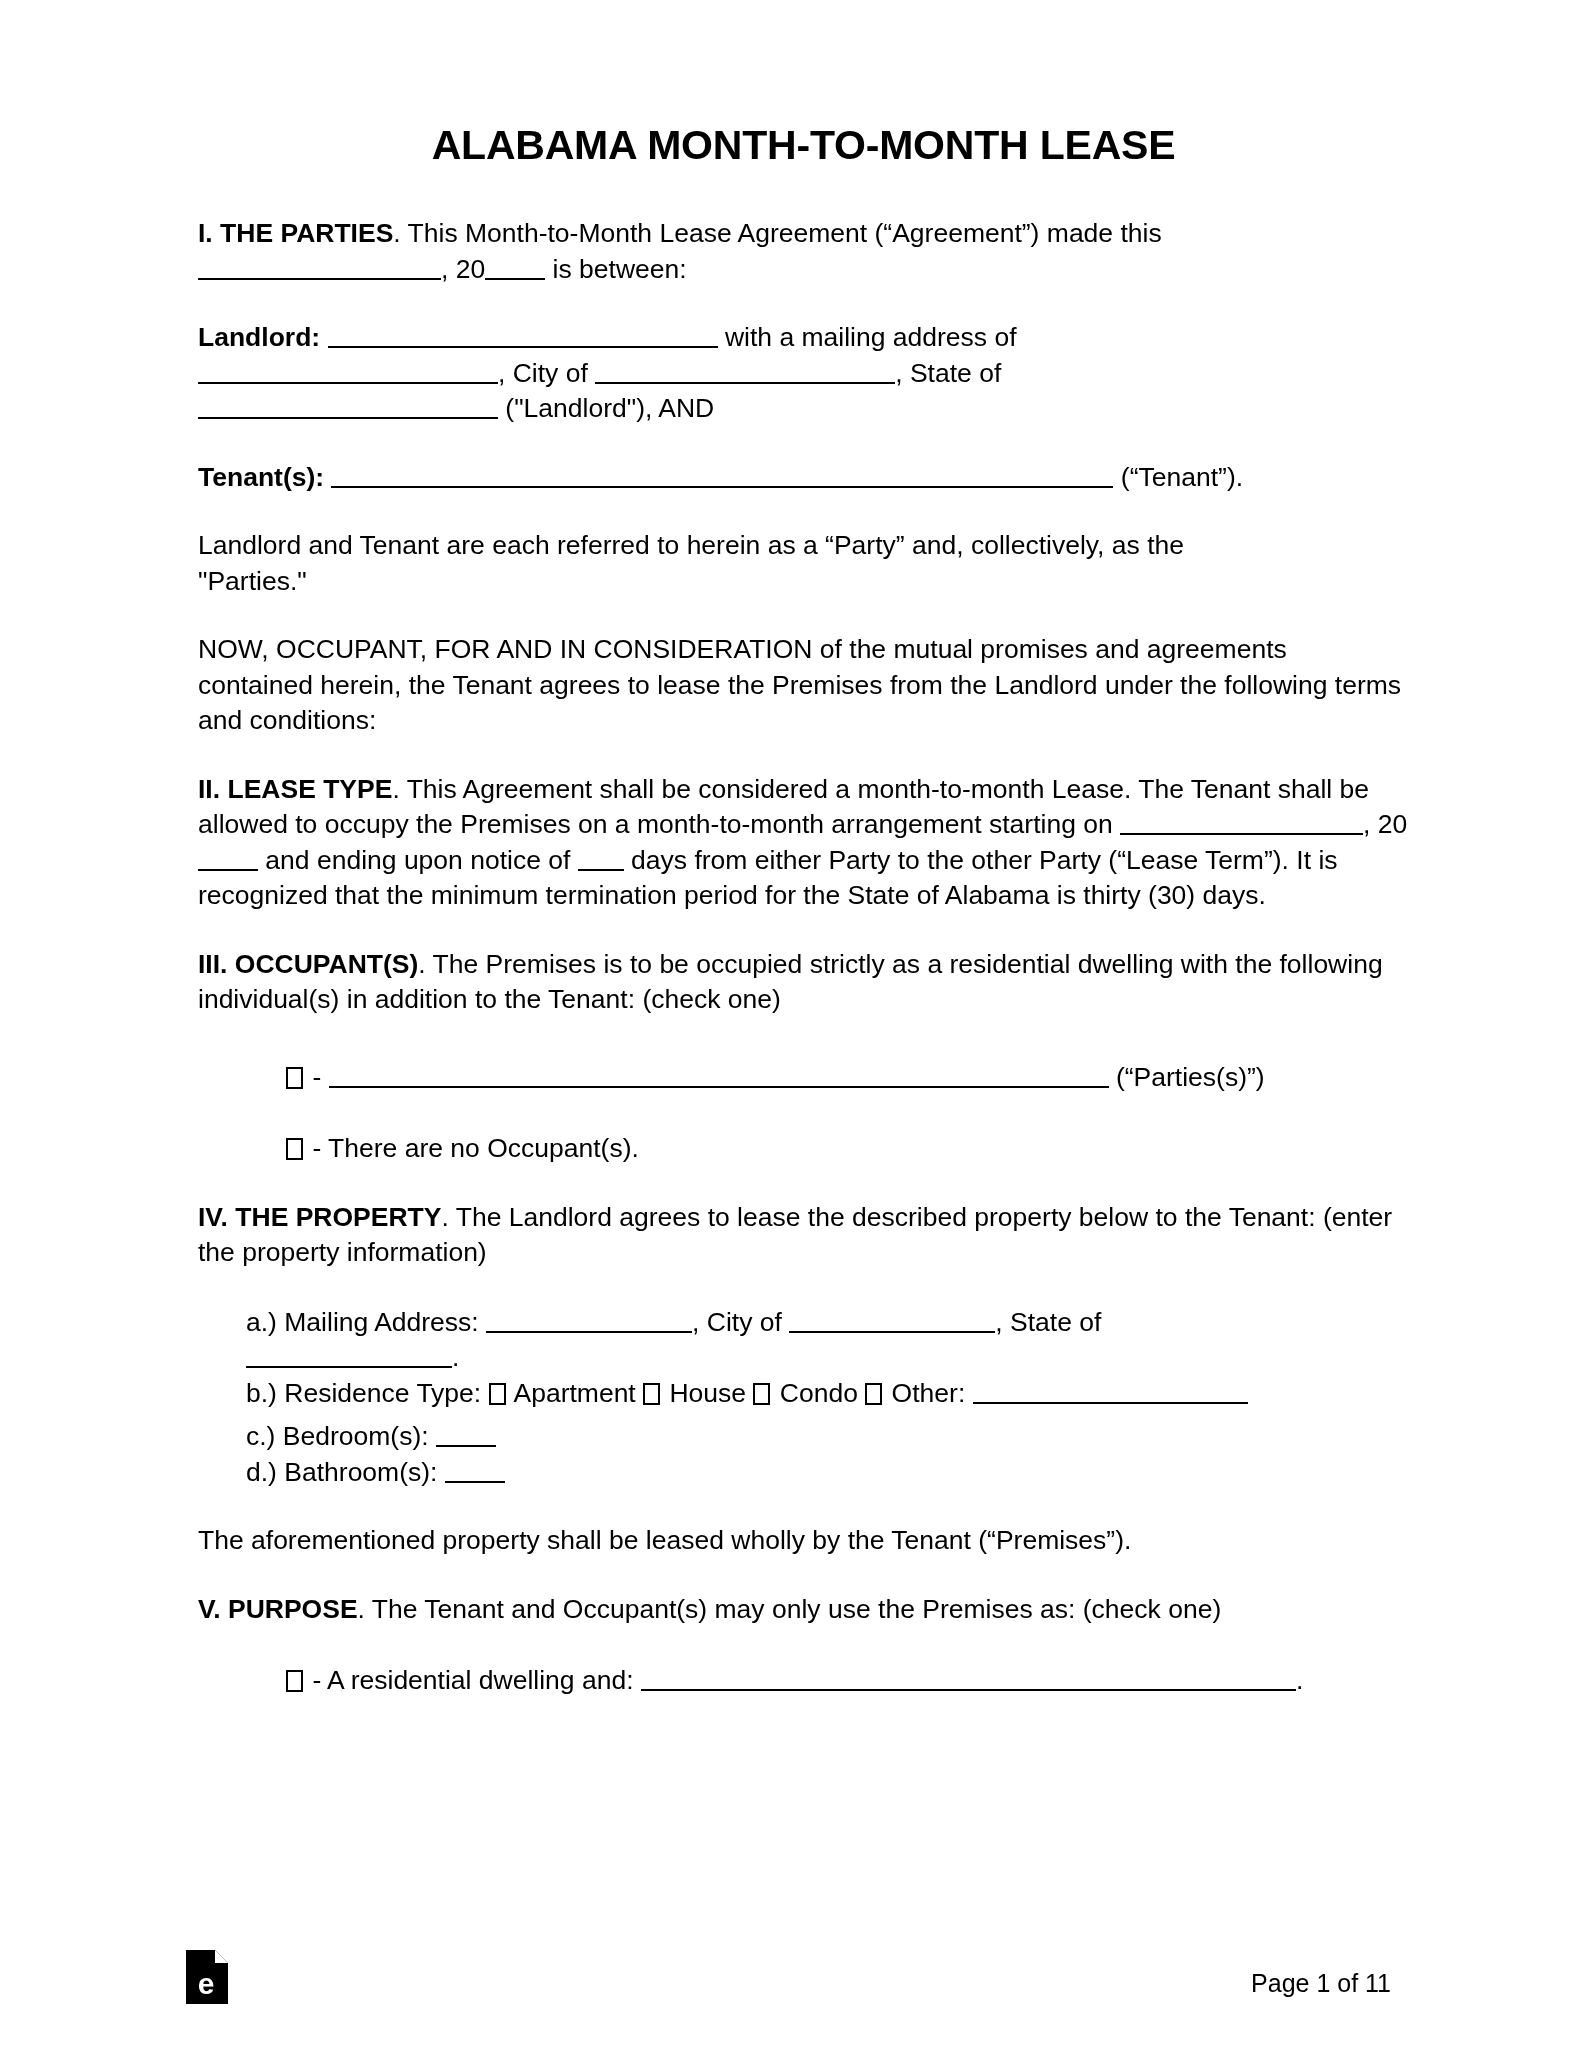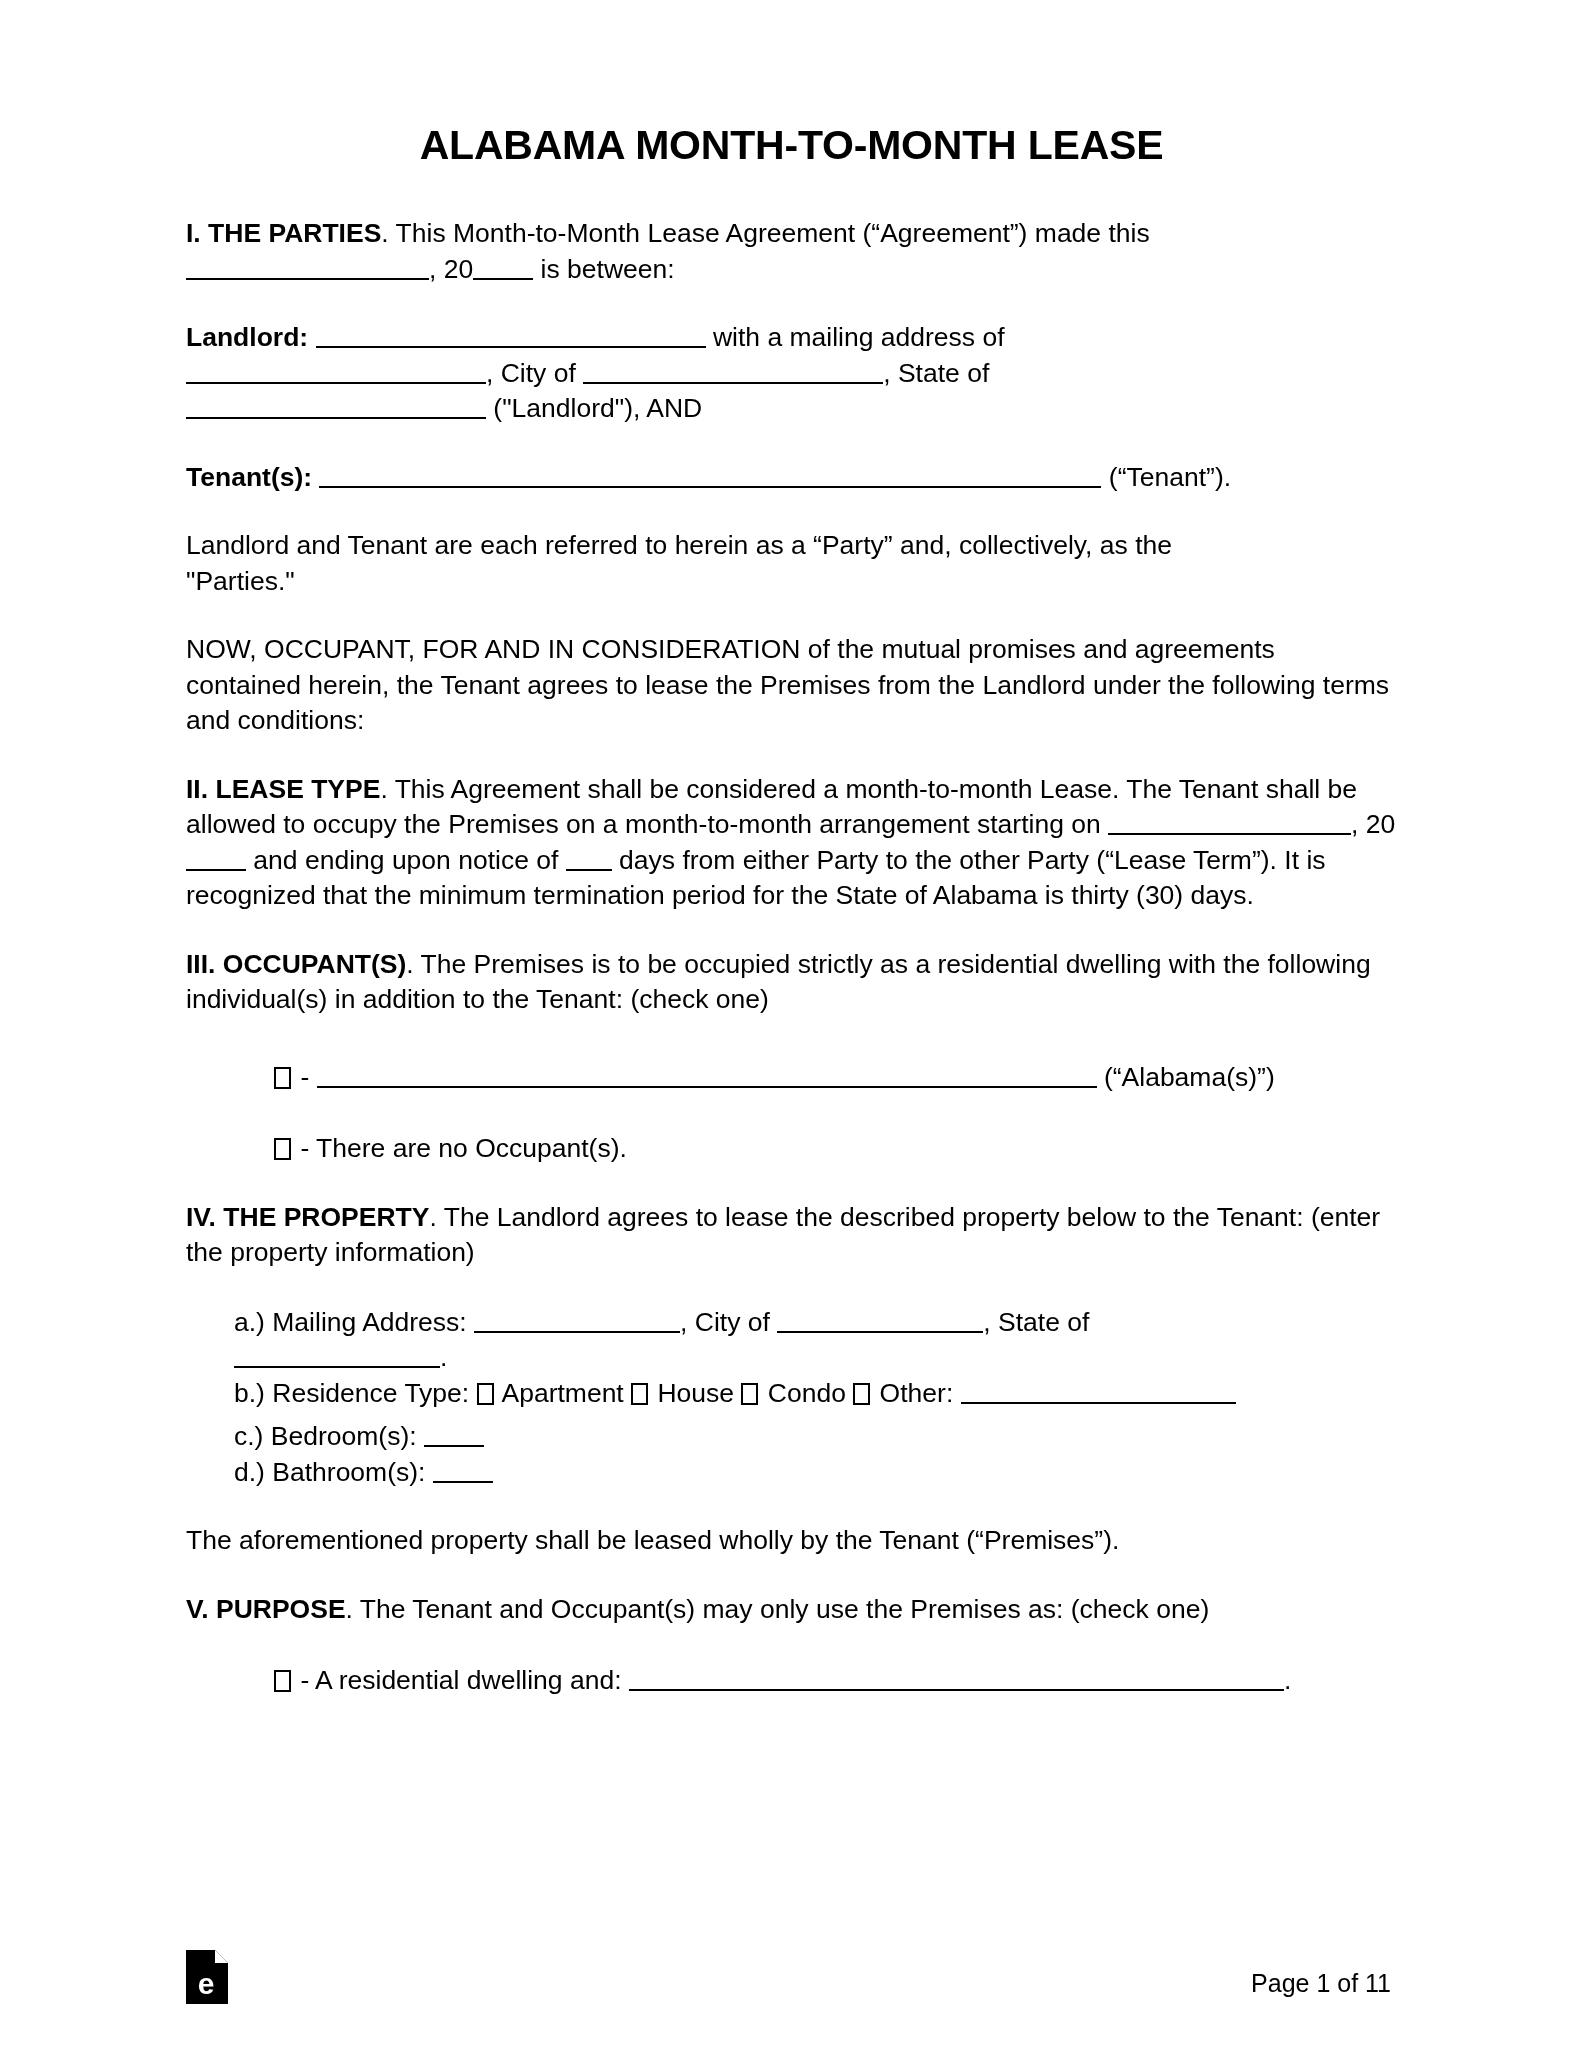--- a/index.html
+++ b/index.html
@@ -14,21 +14,21 @@
   .page {
     position: relative;
     width: 1583px;
     height: 2048px;
     background: #ffffff;
     box-sizing: border-box;
     overflow: hidden;
   }
   .content {
     position: absolute;
-    left: 186px;
+    left: 198px;
     top: 0;
     width: 1211px;
   }
   .doc-title {
     text-align: center;
     font-size: 41px;
     font-weight: bold;
     letter-spacing: -0.2px;
     margin: 0;
     padding-top: 123px;
@@ -126,21 +126,21 @@
     <p class="body-text para"><span class="sec-head">Tenant(s):</span> <span class="ln w-ten"></span><span> (“Tenant”).</span></p>
 
     <p class="body-text para"><span>Landlord and Tenant are each referred to herein as a “Party” and, collectively, as the</span><br><span>"Parties."</span></p>
 
     <p class="body-text para">NOW, OCCUPANT, FOR AND IN CONSIDERATION of the mutual promises and agreements contained herein, the Tenant agrees to lease the Premises from the Landlord under the following terms and conditions:</p>
 
     <p class="body-text para"><span class="sec-head">II. LEASE TYPE</span><span>. This Agreement shall be considered a month-to-month Lease. The Tenant shall be allowed to occupy the Premises on a month-to-month arrangement starting on </span><span class="ln w-m"></span><span>, 20</span><span class="ln w-xs"></span><span> and ending upon notice of </span><span class="ln w-xxs"></span><span> days from either Party to the other Party (“Lease Term”). It is recognized that the minimum termination period for the State of Alabama is thirty (30) days.</span></p>
 
     <p class="body-text para"><span class="sec-head">III. OCCUPANT(S)</span><span>. The Premises is to be occupied strictly as a residential dwelling with the following individual(s) in addition to the Tenant: (check one)</span></p>
 
-    <p class="body-text indent checkline"><span class="cbox"></span> <span>- </span><span class="ln w-occ"></span><span> (“Alabama(s)”)</span></p>
+    <p class="body-text indent checkline"><span class="cbox"></span> <span>- </span><span class="ln w-occ"></span><span> (“Parties(s)”)</span></p>
 
     <p class="body-text indent checkline2"><span class="cbox"></span> <span>- There are no Occupant(s).</span></p>
 
     <p class="body-text para"><span class="sec-head">IV. THE PROPERTY</span><span>. The Landlord agrees to lease the described property below to the Tenant: (enter the property information)</span></p>
 
     <p class="body-text indent-sm" style="margin-top:34px;"><span>a.) Mailing Address: </span><span class="ln w-s"></span><span>, City of </span><span class="ln w-s"></span><span>, State of</span><br><span class="ln w-s"></span><span>.</span></p>
 
     <p class="body-text indent-sm" style="margin-top:0;"><span>b.) Residence Type: </span><span class="cbox"></span><span> Apartment </span><span class="cbox"></span><span> House </span><span class="cbox"></span><span> Condo </span><span class="cbox"></span><span> Other: </span><span class="ln w-other"></span></p>
 
     <p class="body-text indent-sm" style="margin-top:8px;"><span>c.) Bedroom(s): </span><span class="ln w-xs"></span></p>

